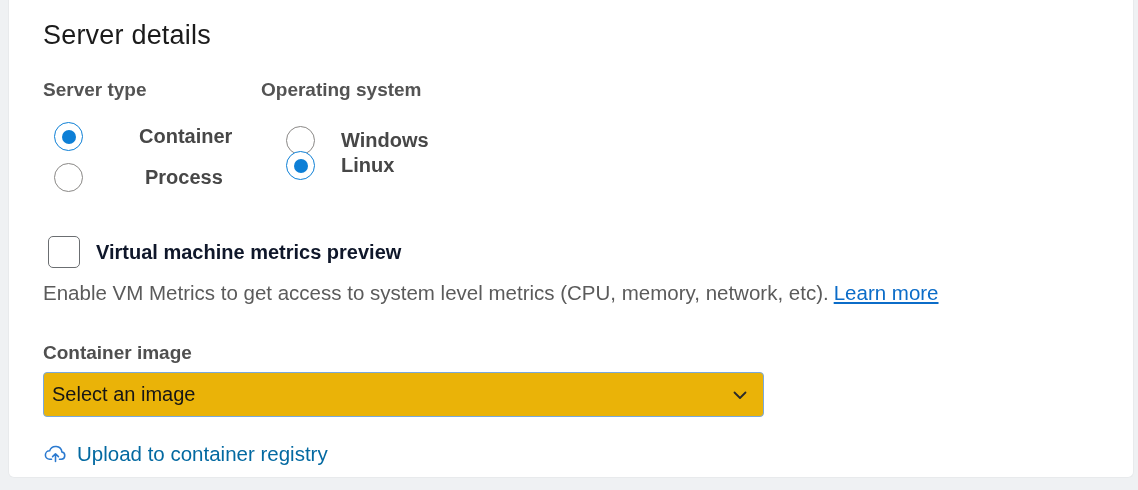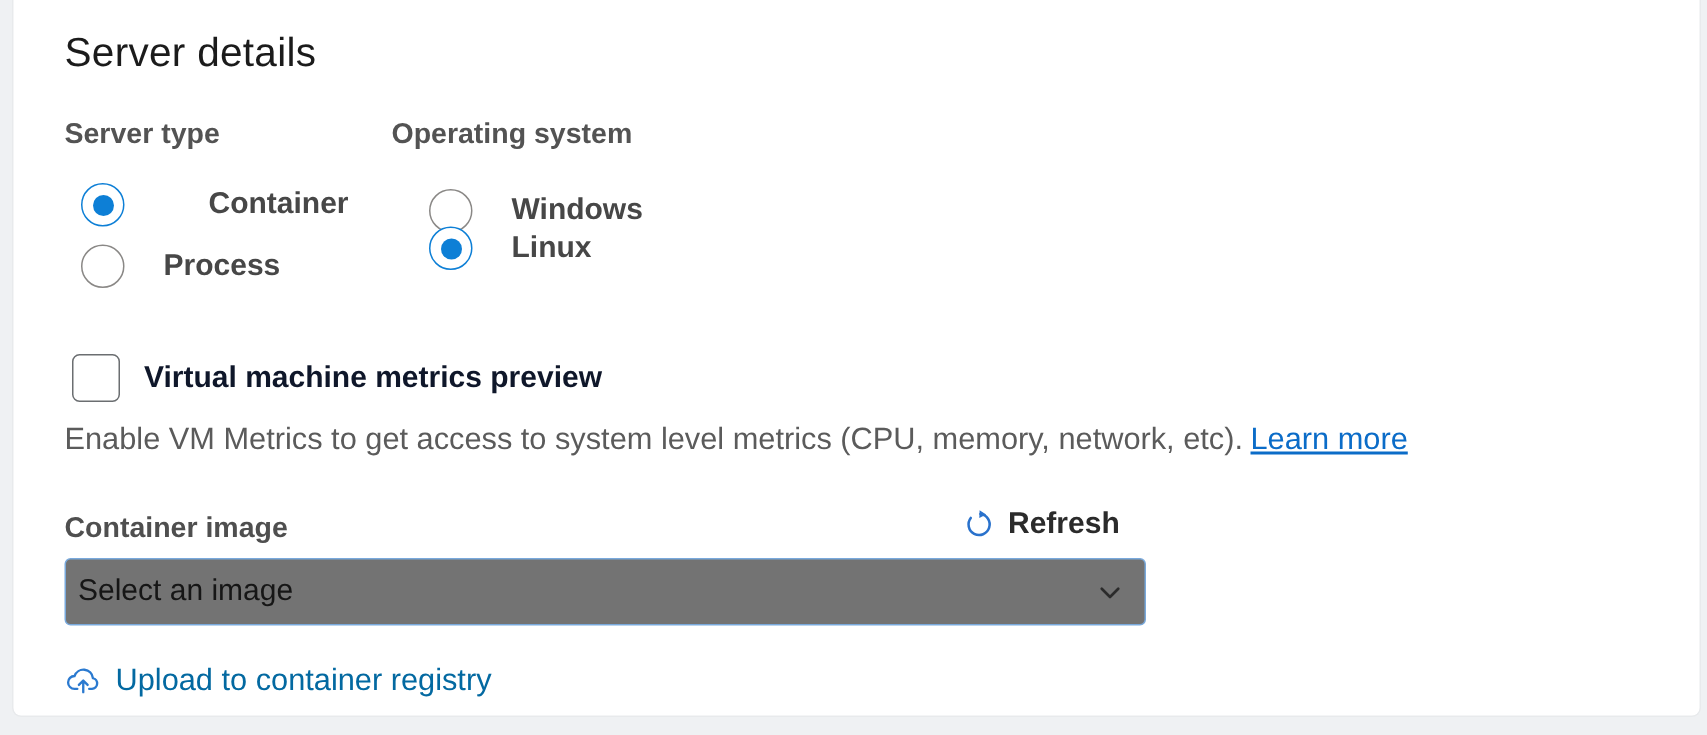--- a/index.html
+++ b/index.html
@@ -27,21 +27,21 @@
     font-size: 19px; font-weight: 700; color: #535353;
   }
   .lbl-server-type { left: 34px; }
   .lbl-os { left: 252px; }
 
   .radio-row {
     position: absolute; display: flex; align-items: center;
     height: 29px; cursor: pointer;
   }
   .r1c1 { left: 45px; top: 122px; gap: 30px; }
-  .r2c1 { left: 45px; top: 163px; }
+  .r2c1 { left: 45px; top: 163px; gap: 36px; }
   .r1c2 { left: 277px; top: 126px; }
   .r2c2 { left: 277px; top: 151px; }
   .radio {
     width: 29px; height: 29px; border-radius: 50%;
     border: 1.5px solid #8a8886; background: #fff;
     position: relative; flex: 0 0 auto;
   }
   .radio.checked { border-color: #0d7fd6; }
   .radio.checked::after {
     content: ""; position: absolute;
@@ -89,21 +89,21 @@
   }
   .refresh-text {
     margin-left: 10px;
     font-size: 20px; font-weight: 700; color: #2b2b2b;
   }
 
   .dropdown {
     position: absolute; left: 34px; top: 372px;
     width: 721px; height: 45px;
     border: 1.5px solid #79a9dc; border-radius: 4px;
-    background: #737373; cursor: pointer;
+    background: #eab308; cursor: pointer;
     display: flex; align-items: center;
   }
   .dropdown-value {
     padding-left: 8px; font-size: 20px; color: #161616;
     flex: 1 1 auto; white-space: nowrap; overflow: hidden;
   }
   .dropdown .chev { margin-right: 13px; flex: 0 0 auto; }
 
   .upload-link {
     position: absolute; left: 34px; top: 441px;
@@ -142,27 +142,20 @@
 
   <div class="checkbox-row">
     <span class="checkbox"></span>
     <span class="checkbox-label">Virtual machine metrics preview</span>
   </div>
 
   <p class="desc"><span>Enable VM Metrics to get access to system level metrics (CPU, memory, network, etc).</span><a class="learn-more">Learn more</a></p>
 
   <div class="field-label">Container image</div>
 
-  <div class="refresh">
-    <svg class="icon-svg" width="19" height="19" viewBox="0 0 20 20">
-      <path d="M11.2 2.8 A 7.4 7.4 0 1 1 4.4 5.6" fill="none" stroke="#2a72cc" stroke-width="1.8" stroke-linecap="round"></path>
-      <path d="M10.6 0.2 L15.2 3.1 L10.4 5.6 Z" fill="#2a72cc"></path>
-    </svg>
-    <span class="refresh-text">Refresh</span>
-  </div>
 
   <div class="dropdown">
     <span class="dropdown-value">Select an image</span>
     <svg class="chev icon-svg" width="20" height="20" viewBox="0 0 20 20">
       <path d="M4.5 7.5 l5.5 5.5 5.5 -5.5" fill="none" stroke="#2b2b2b" stroke-width="1.8" stroke-linecap="round" stroke-linejoin="round"></path>
     </svg>
   </div>
 
   <div class="upload-link">
     <svg class="icon-svg" width="25" height="25" viewBox="0 0 24 24">

